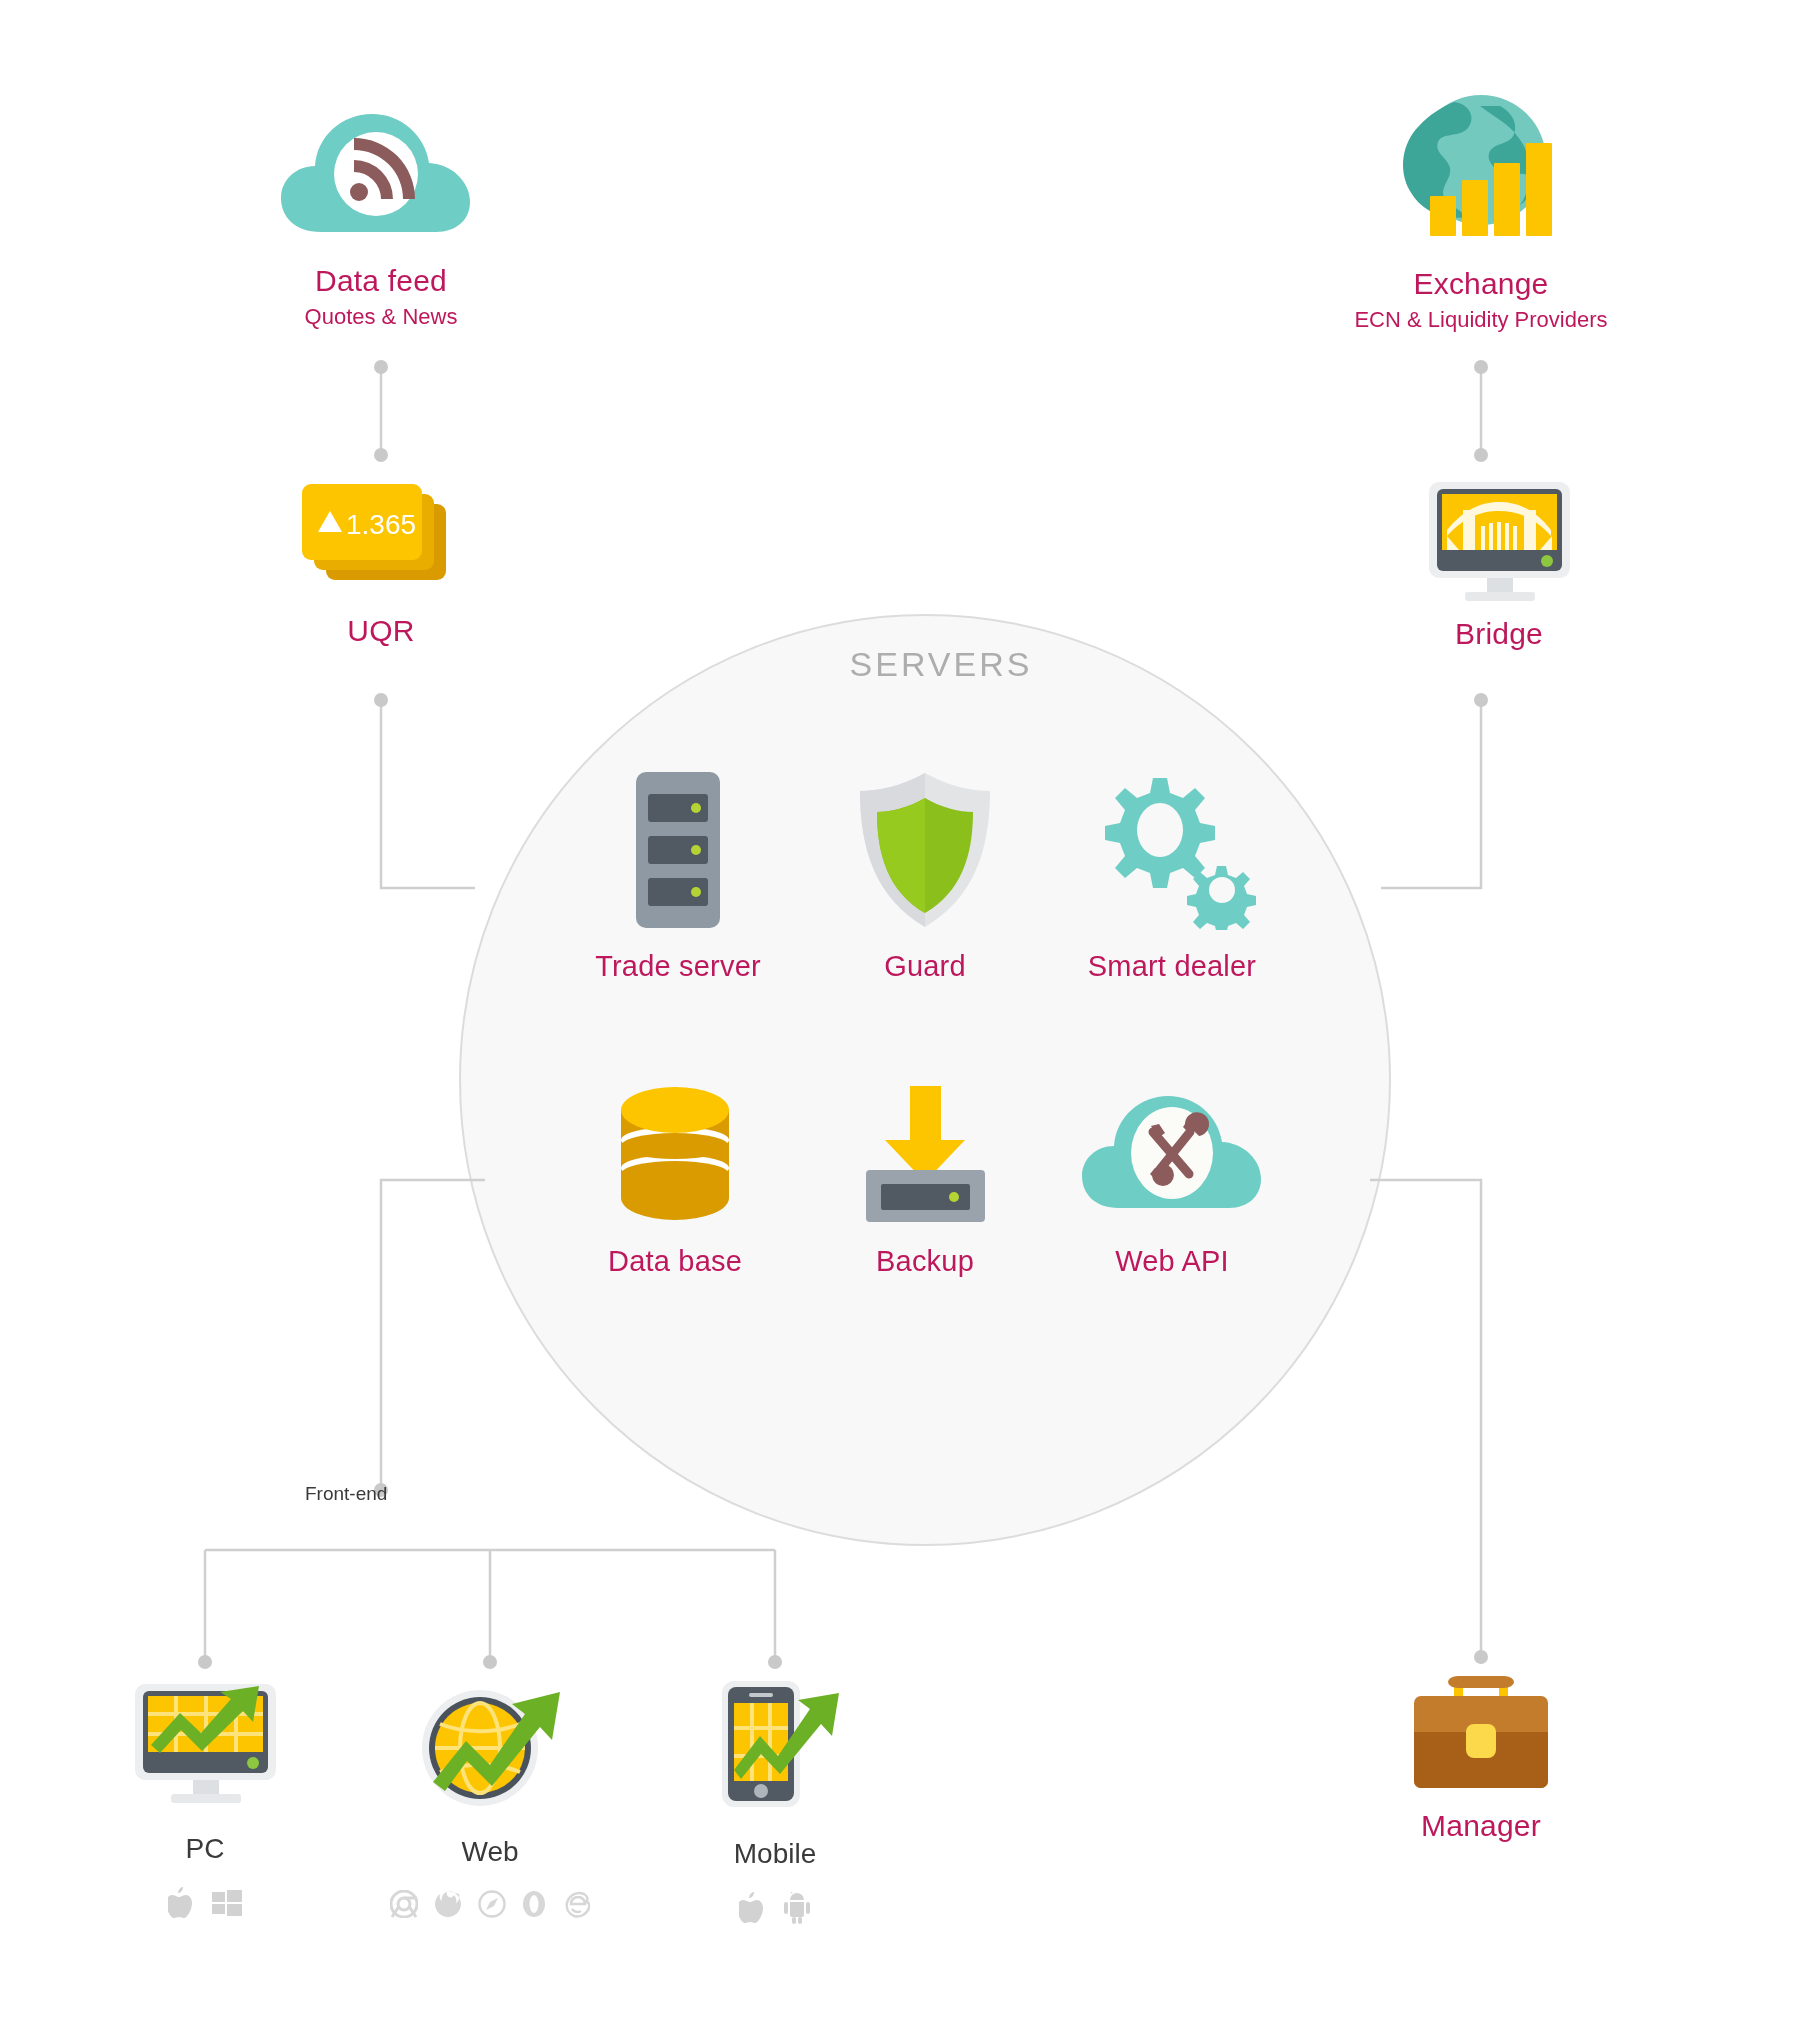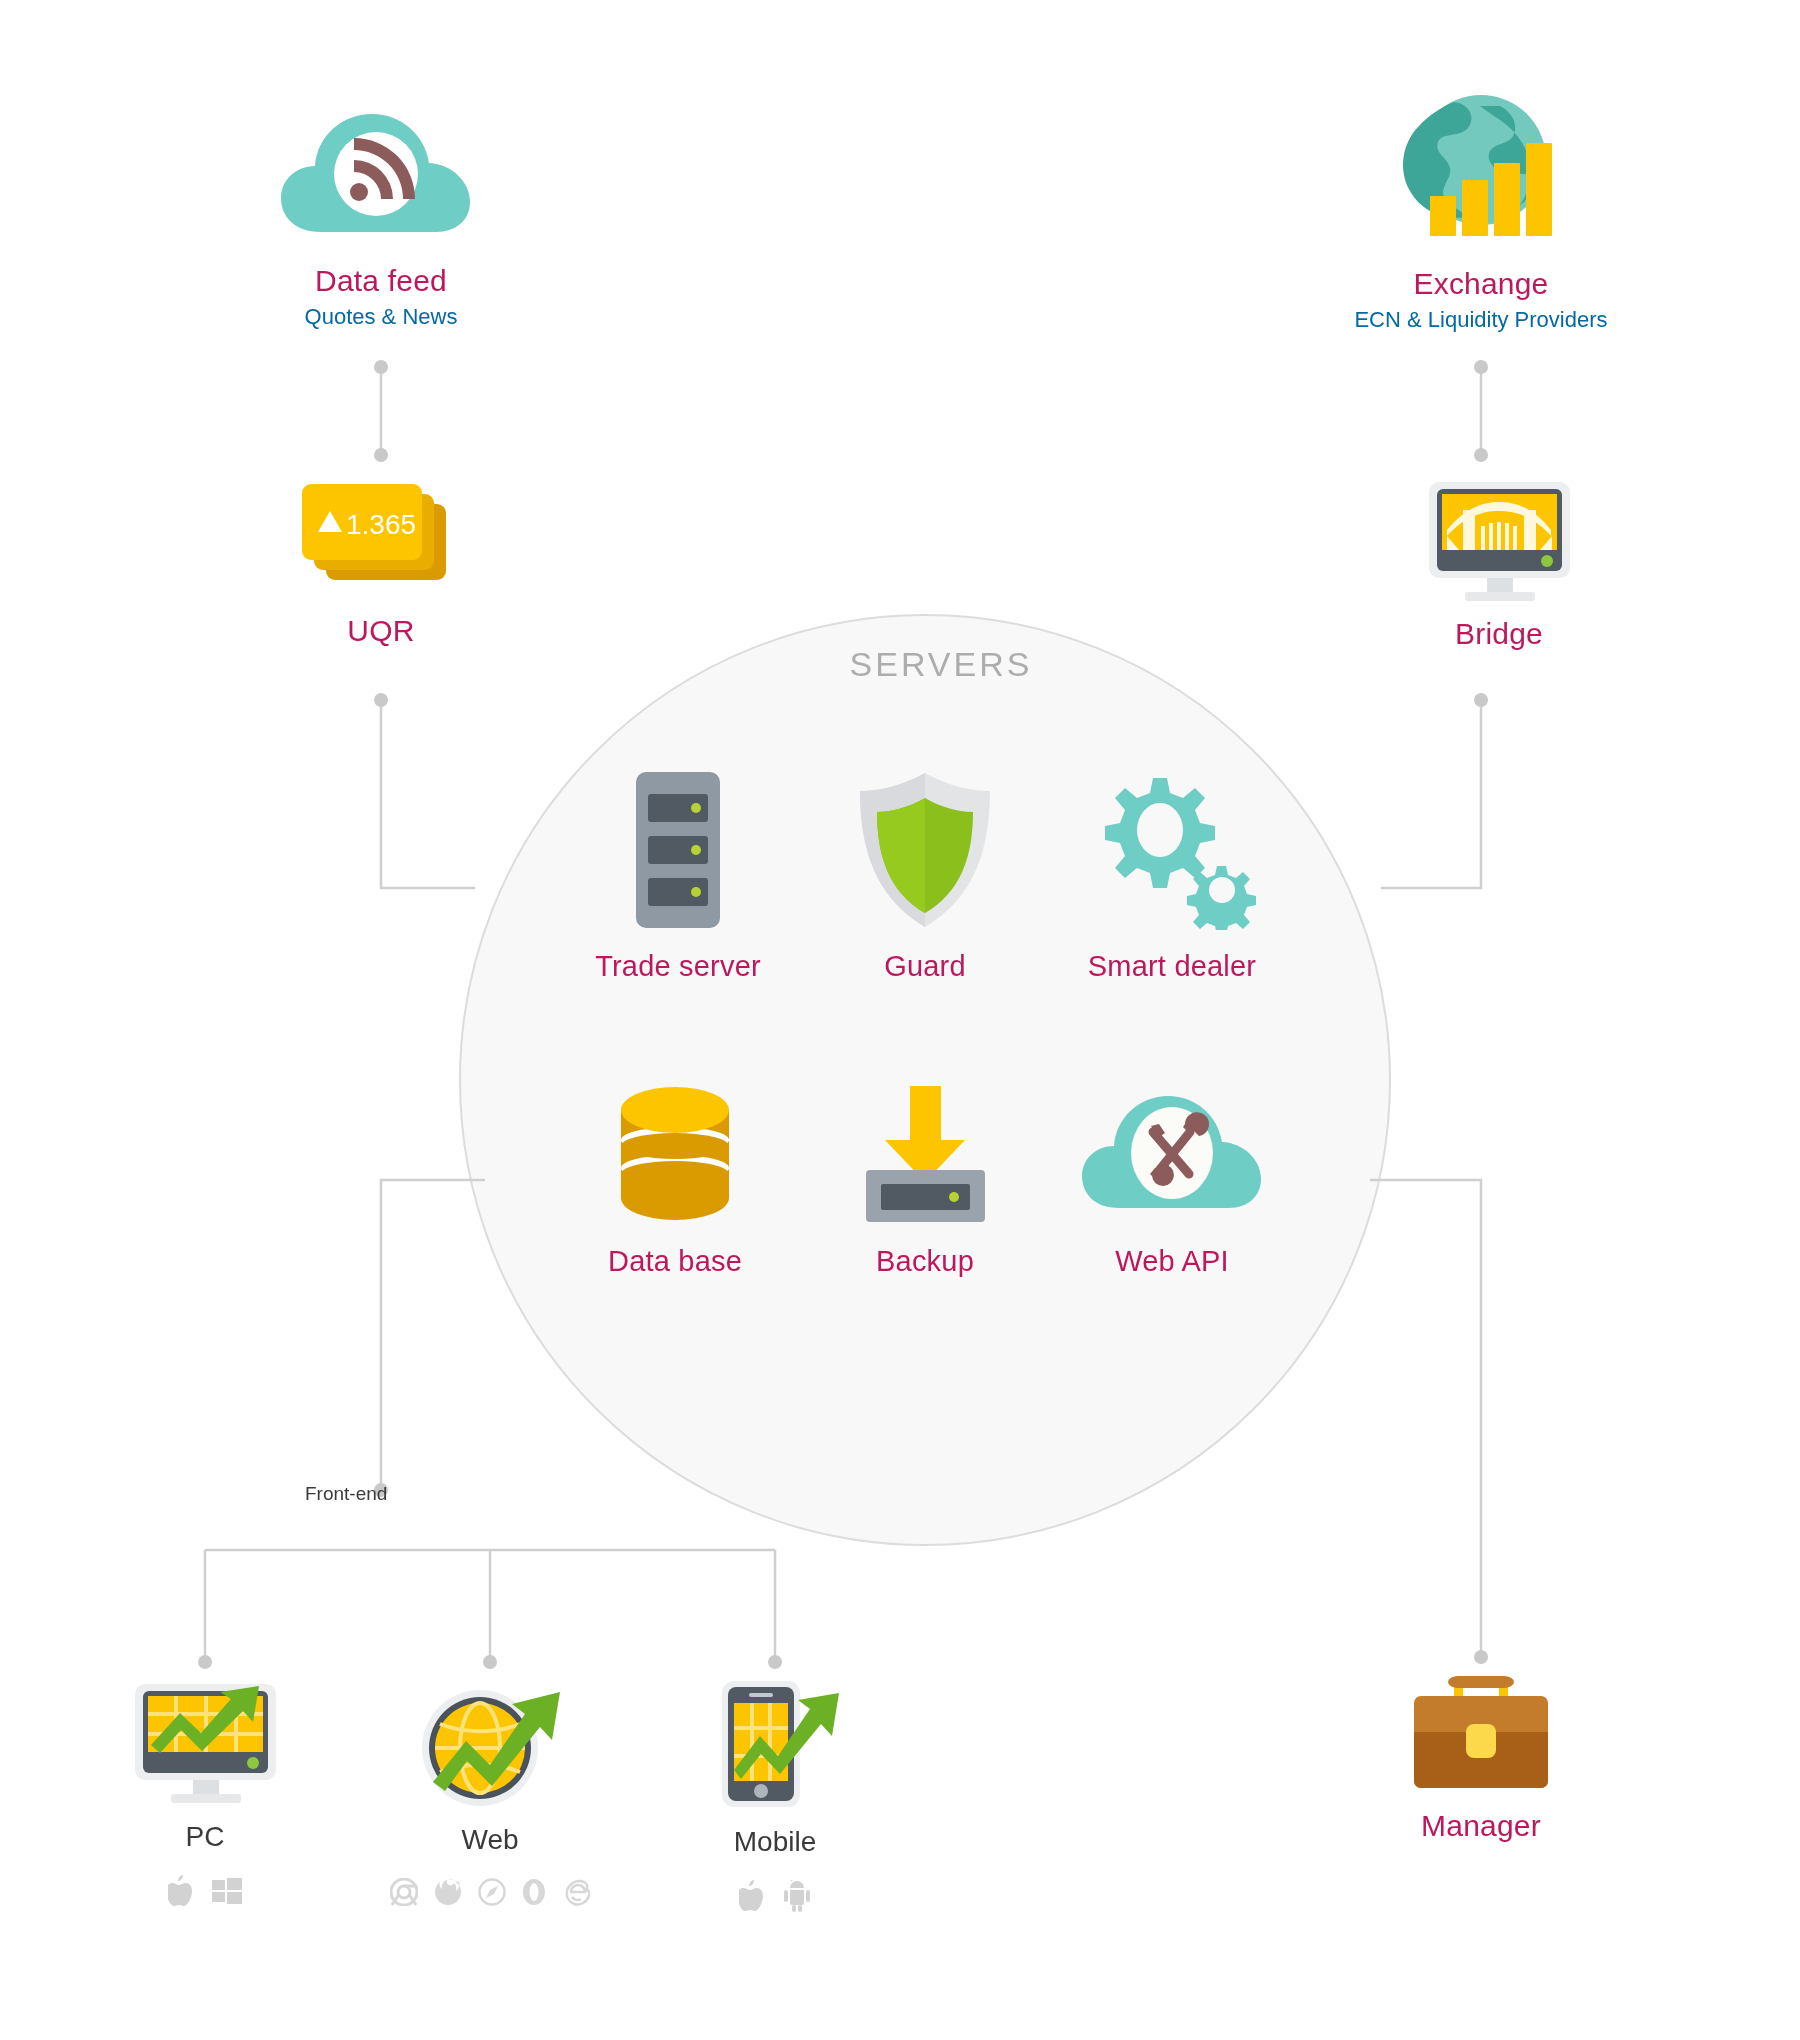--- a/index.html
+++ b/index.html
@@ -13,23 +13,23 @@
   .stage{position:absolute;left:0;top:0;width:1800px;height:2040px;}
   .svglayer{position:absolute;left:0;top:0;width:1800px;height:2040px;}
 
   .node{position:absolute;text-align:center;}
   .node .icon{display:block;margin:0 auto;}
   .lbl{
     font-size:30px;color:#be185d;margin-top:14px;
     letter-spacing:.2px;white-space:nowrap;
   }
   .sub{
-    font-size:22px;color:#0369a1;margin-top:6px;white-space:nowrap;
-  }
-  .lbl-sm{font-size:28px;color:#3a3a3a;margin-top:16px;white-space:nowrap;}
+    font-size:22px;color:#be185d;margin-top:6px;white-space:nowrap;
+  }
+  .lbl-sm{font-size:28px;color:#3a3a3a;margin-top:28px;white-space:nowrap;}
   .plat{margin-top:22px;display:flex;justify-content:center;align-items:center;gap:18px;}
   .servers-title{
     position:absolute;width:100%;text-align:center;
     font-size:34px;color:#adadad;letter-spacing:3px;
   }
   .frontend-lbl{
     position:absolute;font-size:19px;color:#3a3a3a;white-space:nowrap;
   }
   .svr{position:absolute;text-align:center;width:260px;}
   .svr .lbl{font-size:29px;margin-top:16px;}

